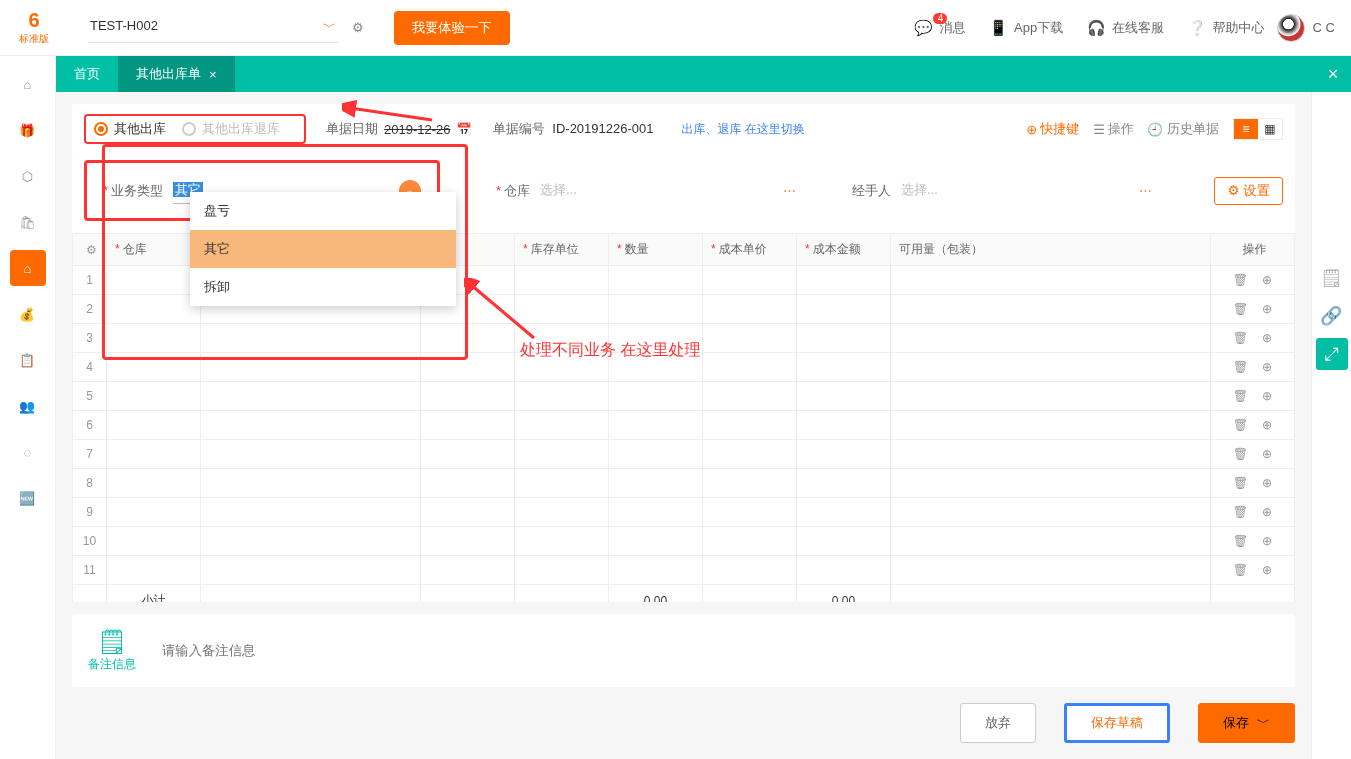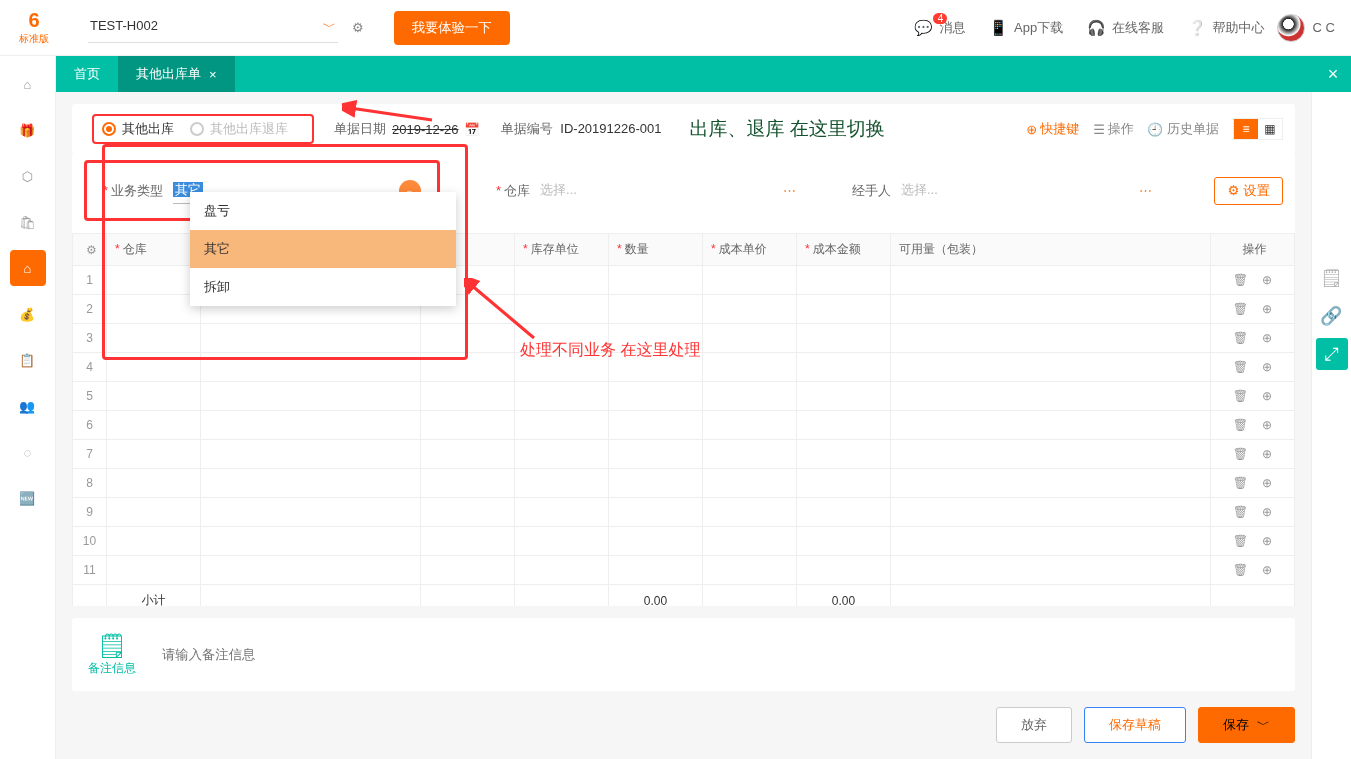--- a/index.html
+++ b/index.html
@@ -31,37 +31,37 @@
 .tabstrip .tab { padding: 0 18px; display: flex; align-items: center; cursor: pointer; }
 .tabstrip .tab.active { background: #009681; }
 .tabstrip .tab .x { margin-left: 8px; }
 .tabstrip .tab-close-strip { margin-left: auto; width: 36px; display: flex; align-items: center; justify-content: center; background: #00bfa5; cursor: pointer; font-size: 18px; }
 
 
 .page { position: absolute; left: 56px; right: 40px; top: 92px; bottom: 0; background: #f6f6f6; padding: 12px 16px 0 16px; display: flex; flex-direction: column; }
 
 
 .toolbar { background: #fff; padding: 10px 12px; display: flex; align-items: center; border-radius: 3px; flex-wrap: wrap; }
-.radio-group { border: 2px solid #f33; border-radius: 4px; padding: 4px 8px; display: flex; align-items: center; margin-left: 8px; }
+.radio-group { border: 2px solid #f33; border-radius: 4px; padding: 4px 8px; display: flex; align-items: center; }
 .radio-item { display: flex; align-items: center; margin-right: 16px; cursor: pointer; }
 .radio-dot { width: 14px; height: 14px; border-radius: 50%; border: 2px solid #ff6a00; margin-right: 6px; position: relative; }
 .radio-dot.checked::after { content: ""; position: absolute; width: 6px; height: 6px; background: #ff6a00; border-radius: 50%; top: 2px; left: 2px; }
 .radio-item.disabled { color: #bbb; }
 .radio-item.disabled .radio-dot { border-color: #ccc; }
 .tool-label { margin-left: 20px; color: #666; }
 .tool-label .val { color: #333; margin-left: 4px; }
 .tool-date { color:#333; text-decoration: line-through;}
 .cal-ico { color: #ff6a00; margin-left: 6px; cursor: pointer; }
 .tool-spacer { flex: 1; }
 .tool-link { color: #ff6a00; margin-left: 14px; cursor: pointer; display:flex; align-items:center; }
 .tool-gray { color: #888; margin-left: 14px; cursor: pointer; display:flex; align-items:center; }
 .view-toggle { margin-left: 14px; display: flex; border: 1px solid #eee; }
 .view-toggle span { width: 24px; height: 20px; display: flex; align-items: center; justify-content: center; font-size: 12px; cursor: pointer; }
 .view-toggle span.active { background: #ff6a00; color: #fff; }
-.annot-red { color: #14532d; margin-left: 28px; font-size: 19px; font-weight: 500; white-space: nowrap;}
+.annot-red { color: #3b82f6; margin-left: 28px; font-size: 12px; font-weight: 500; white-space: nowrap;}
 
 
 .formrow { background: #fff; padding: 6px 12px 12px 12px; display: flex; align-items: center; }
 .biz-type-box { border: 3px solid #f33; border-radius: 4px; padding: 14px 16px; display: flex; align-items: center; width: 356px; position: relative; }
 .req { color: #f33; margin-right: 3px; }
 .field-label { color: #666; margin-right: 10px; }
 .field-input { flex: 1; border: none; border-bottom: 1px solid #bbb; padding: 4px 0; outline: none; }
 .sel-highlight { background: #3a8dde; color: #fff; padding: 0 2px; }
 .chev-circle { width: 22px; height: 22px; border-radius: 50%; background: #ff8a3a; color: #fff; display: flex; align-items: center; justify-content: center; margin-left: 8px; cursor: pointer; font-size:12px;}
 .form-field { display: flex; align-items: center; margin-left: 56px; width: 300px; }
@@ -91,24 +91,24 @@
 .op-icons span { cursor: pointer; }
 .subtotal-row td { text-align: center; font-weight: 500; }
 
 
 .notes-bar { background: #fff; margin-top: 12px; padding: 14px; display: flex; align-items: center; border-radius: 3px; }
 .notes-icon { width: 52px; display: flex; flex-direction: column; align-items: center; color: #00bfa5; font-size: 12px; }
 .notes-icon .n { font-size: 24px; }
 .notes-input { flex: 1; border: none; outline: none; padding: 8px; color: #666; margin-left: 16px; }
 
 
-.footer { padding: 16px 0; display: flex; justify-content: flex-end; gap: 12px; }
+.footer { padding: 16px 0; display: flex; justify-content: flex-end; gap: 28px; }
 .btn { padding: 8px 24px; border-radius: 3px; cursor: pointer; font-size: 13px; }
 .btn-plain { background: #fff; border: 1px solid #ccc; color: #666; }
-.btn-outline { background: #fff; border: 1px solid #3b82f6; color: #ff6a00; }
+.btn-outline { background: #fff; border: 3px solid #3b82f6; color: #ff6a00; }
 .btn-primary { background: #ff6a00; border: 1px solid #ff6a00; color: #000000; display:flex; align-items:center;}
 .btn-primary .d{ margin-left:8px; }
 
 
 .rightrail { position: absolute; right: 0; top: 92px; width: 40px; bottom: 0; background: #fff; border-left: 1px solid #eee; display: flex; flex-direction: column; align-items: center; padding-top: 170px; }
 .rightrail .r-item { width: 32px; height: 32px; display: flex; align-items: center; justify-content: center; color: #aaa; margin-bottom: 6px; cursor: pointer; border-radius: 3px; font-size:18px;}
 .rightrail .r-item.active { background: #00bfa5; color: #fff; }
 
 .annot-row2 { color:#f33; font-size:16px; position:absolute; left:520px; top:340px; z-index:40; pointer-events:none;}
 svg.arrow-svg{ position:absolute; z-index:40; pointer-events:none;}

